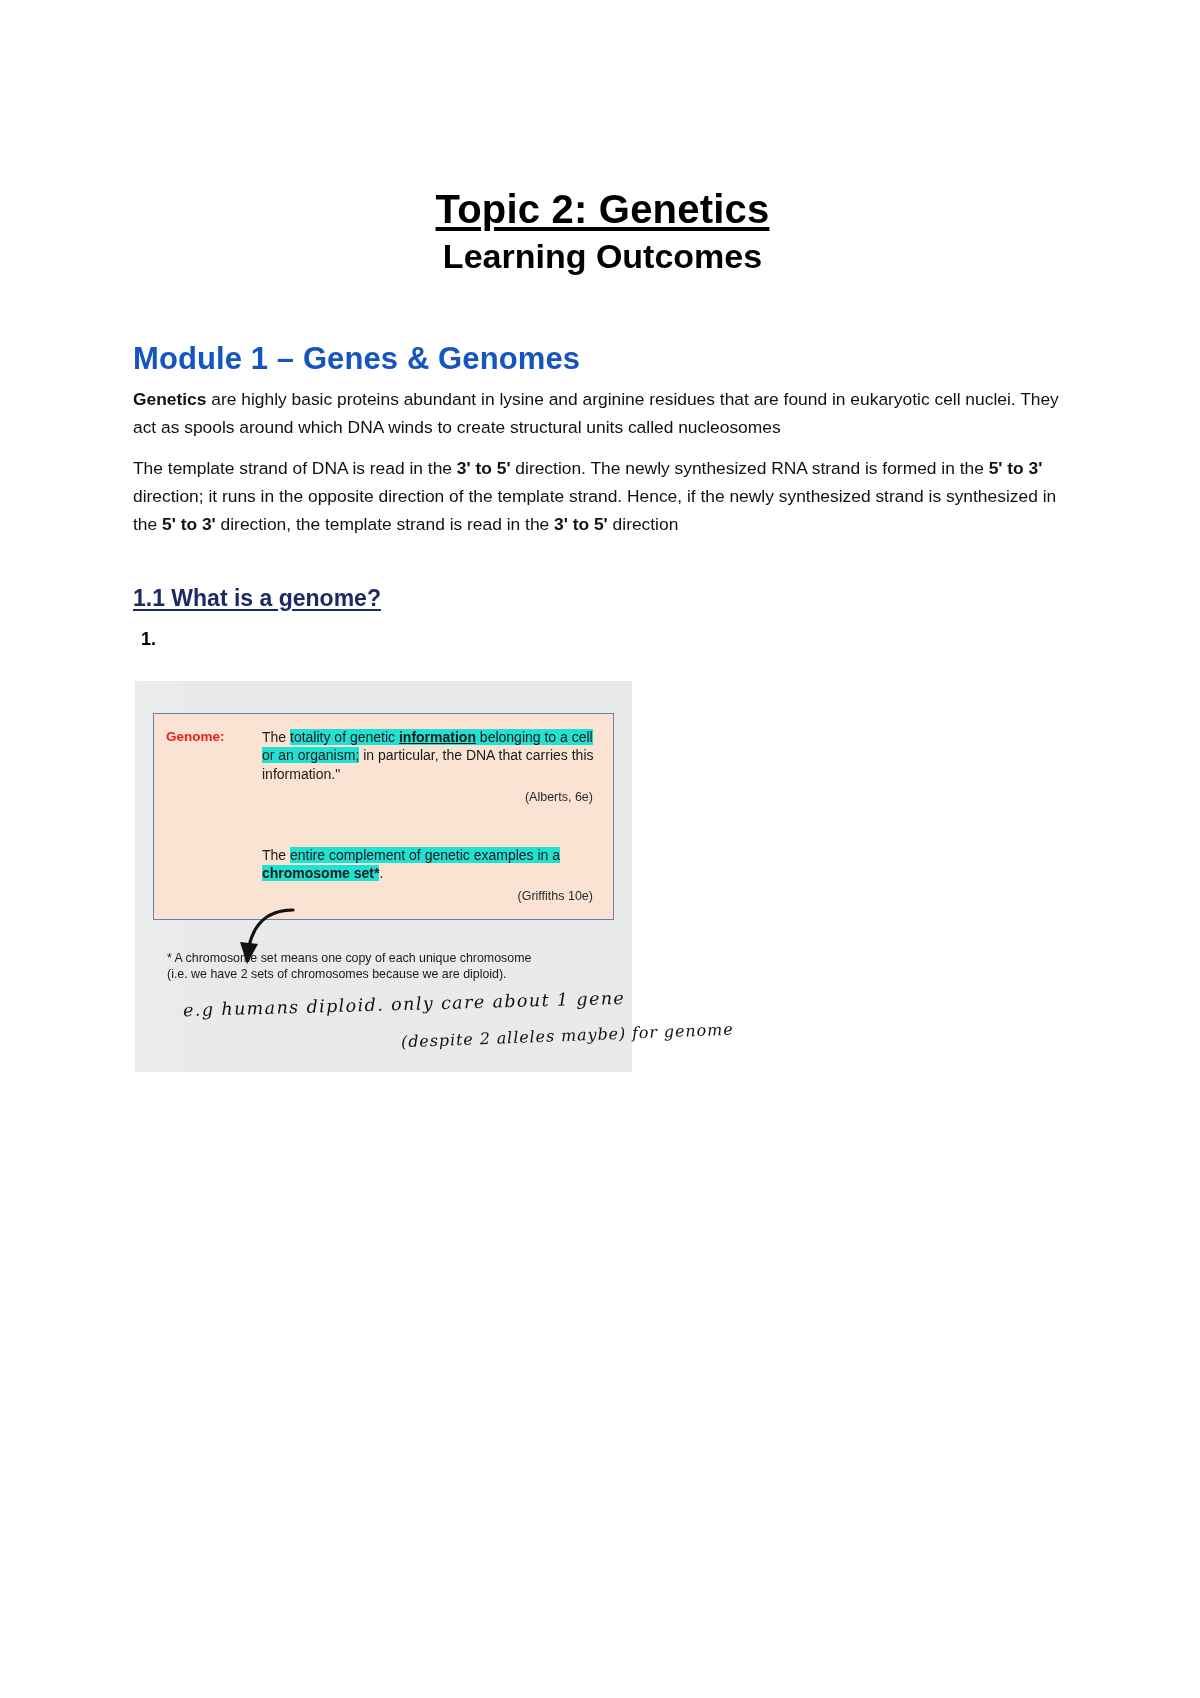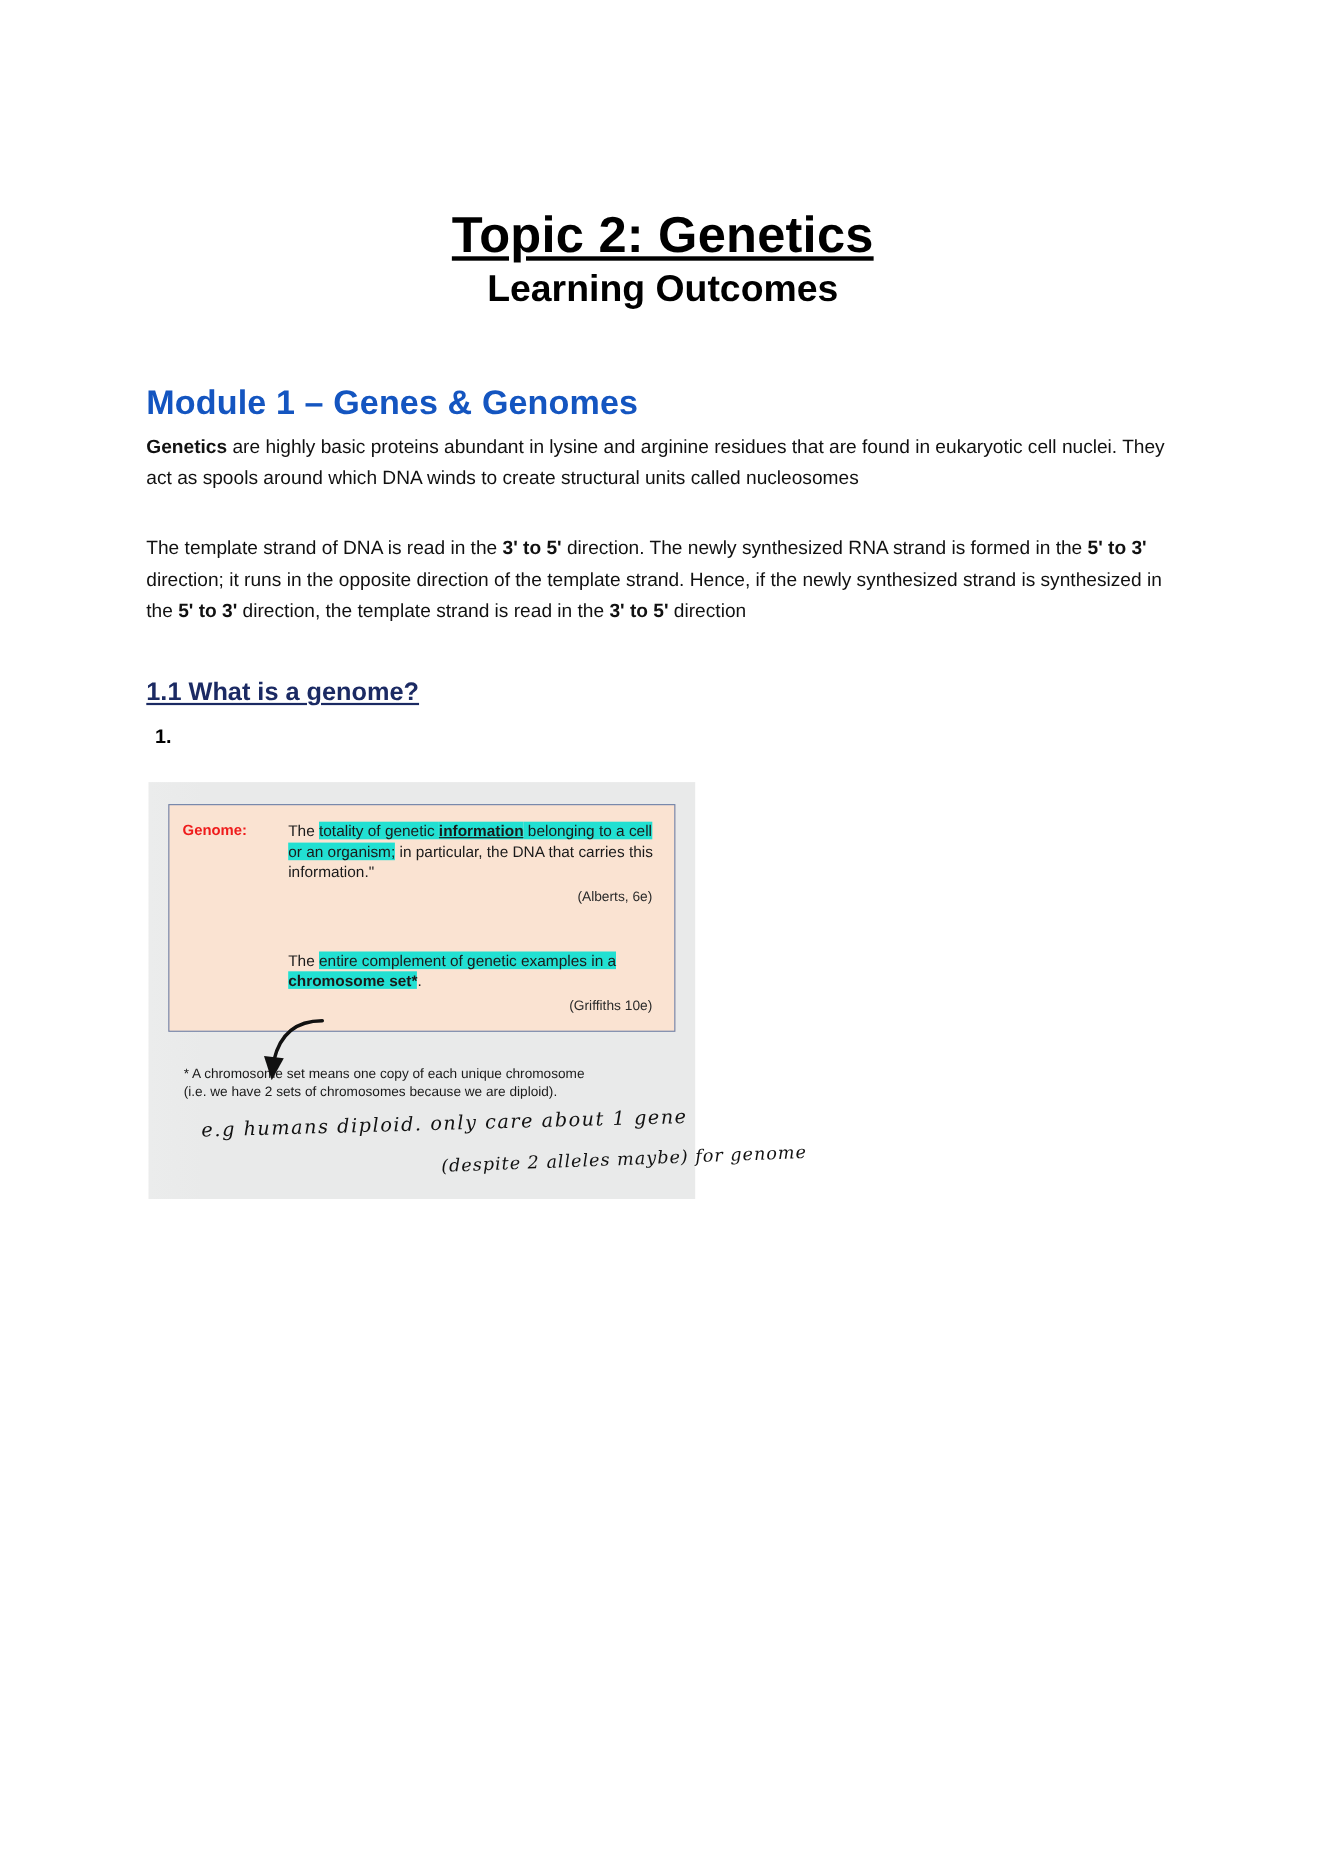--- a/index.html
+++ b/index.html
@@ -22,21 +22,21 @@
     width: 1200px;
     height: 1698px;
     background: #ffffff;
     box-sizing: border-box;
     padding: 185px 128px 0 133px;
   }
 
   
   .doc-title {
     text-align: center;
-    font-size: 46px;
+    font-size: 40px;
     font-weight: bold;
     letter-spacing: 0.2px;
     margin: 0;
     line-height: 1.22;
   }
   .doc-title .u {
     text-decoration: underline;
     text-underline-offset: 4px;
   }
   .doc-subtitle {
@@ -59,21 +59,21 @@
 
   
   .body-par {
     font-size: 17.4px;
     line-height: 1.62;
     margin: 0;
     color: #111111;
     text-align: left;
   }
   .body-par + .body-par {
-    margin-top: 36px;
+    margin-top: 13px;
   }
   .b { font-weight: bold; }
 
   
   .section-heading {
     color: #1b2a63;
     font-size: 23px;
     font-weight: bold;
     text-decoration: underline;
     text-underline-offset: 3px;
@@ -125,21 +125,21 @@
     align-items: center;
     justify-content: center;
   }
   .slide-header-title {
     font-size: 21px;
     font-weight: bold;
     color: #494949;
     letter-spacing: 0.2px;
   }
   .slide-body {
-    padding: 20px 18px 6px 18px;
+    padding: 32px 18px 6px 18px;
     background: linear-gradient(to right, #ebecec 0%, #e9eaea 10%, #e9eaea 100%);
     margin-top: 12px;
   }
   .def-box {
     border: 1.5px solid #6b7fa8;
     background: #fae3d2;
     padding: 14px 12px 16px 12px;
     box-sizing: border-box;
   }
   .def-row {

